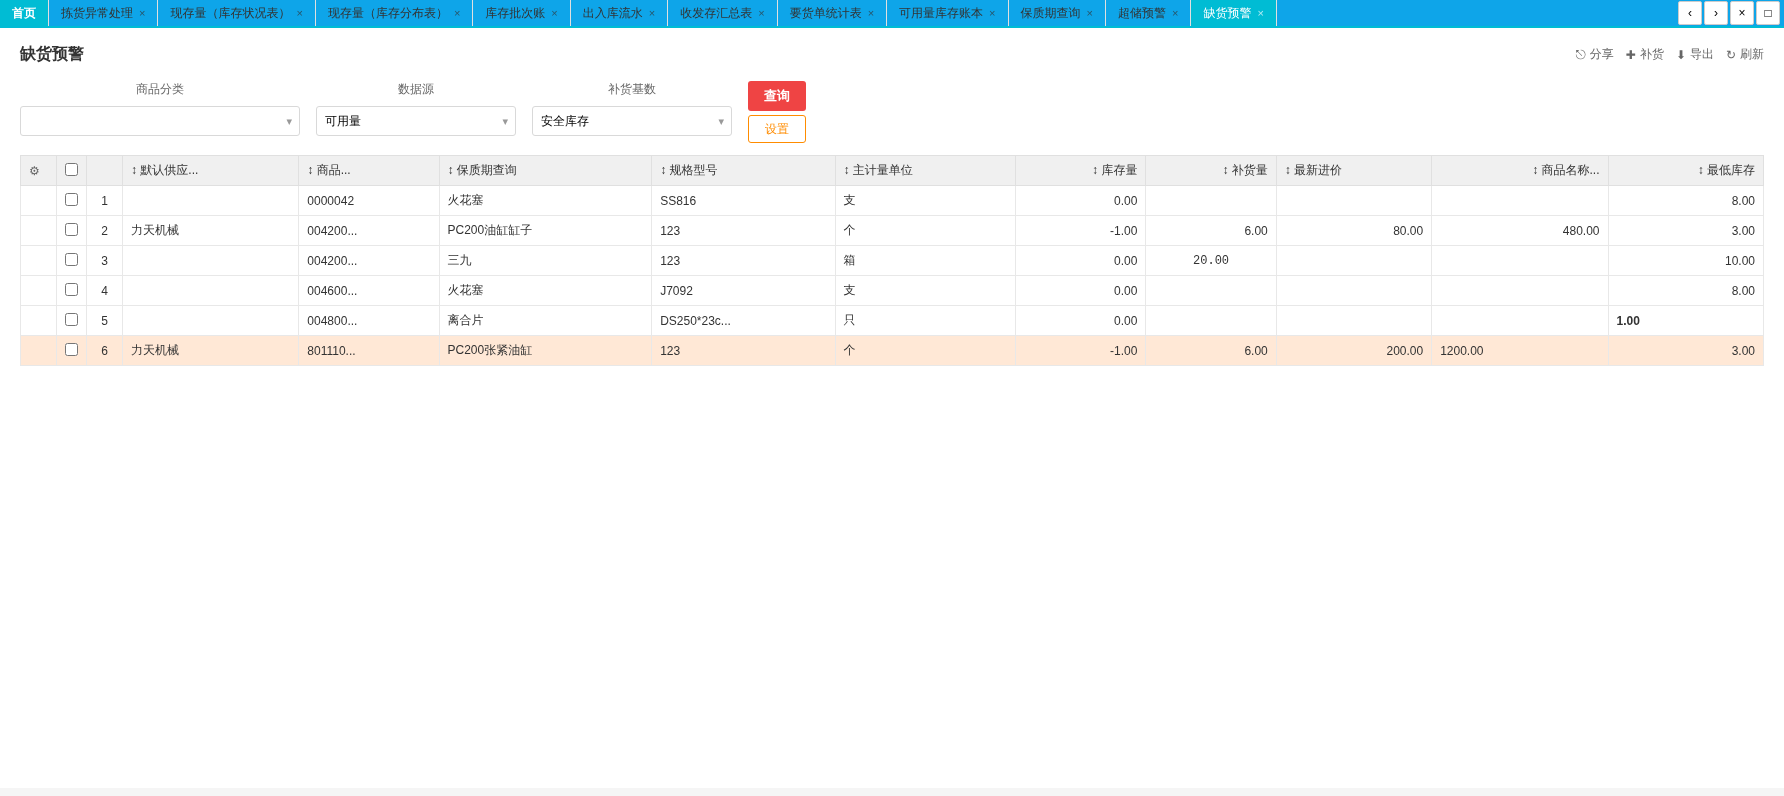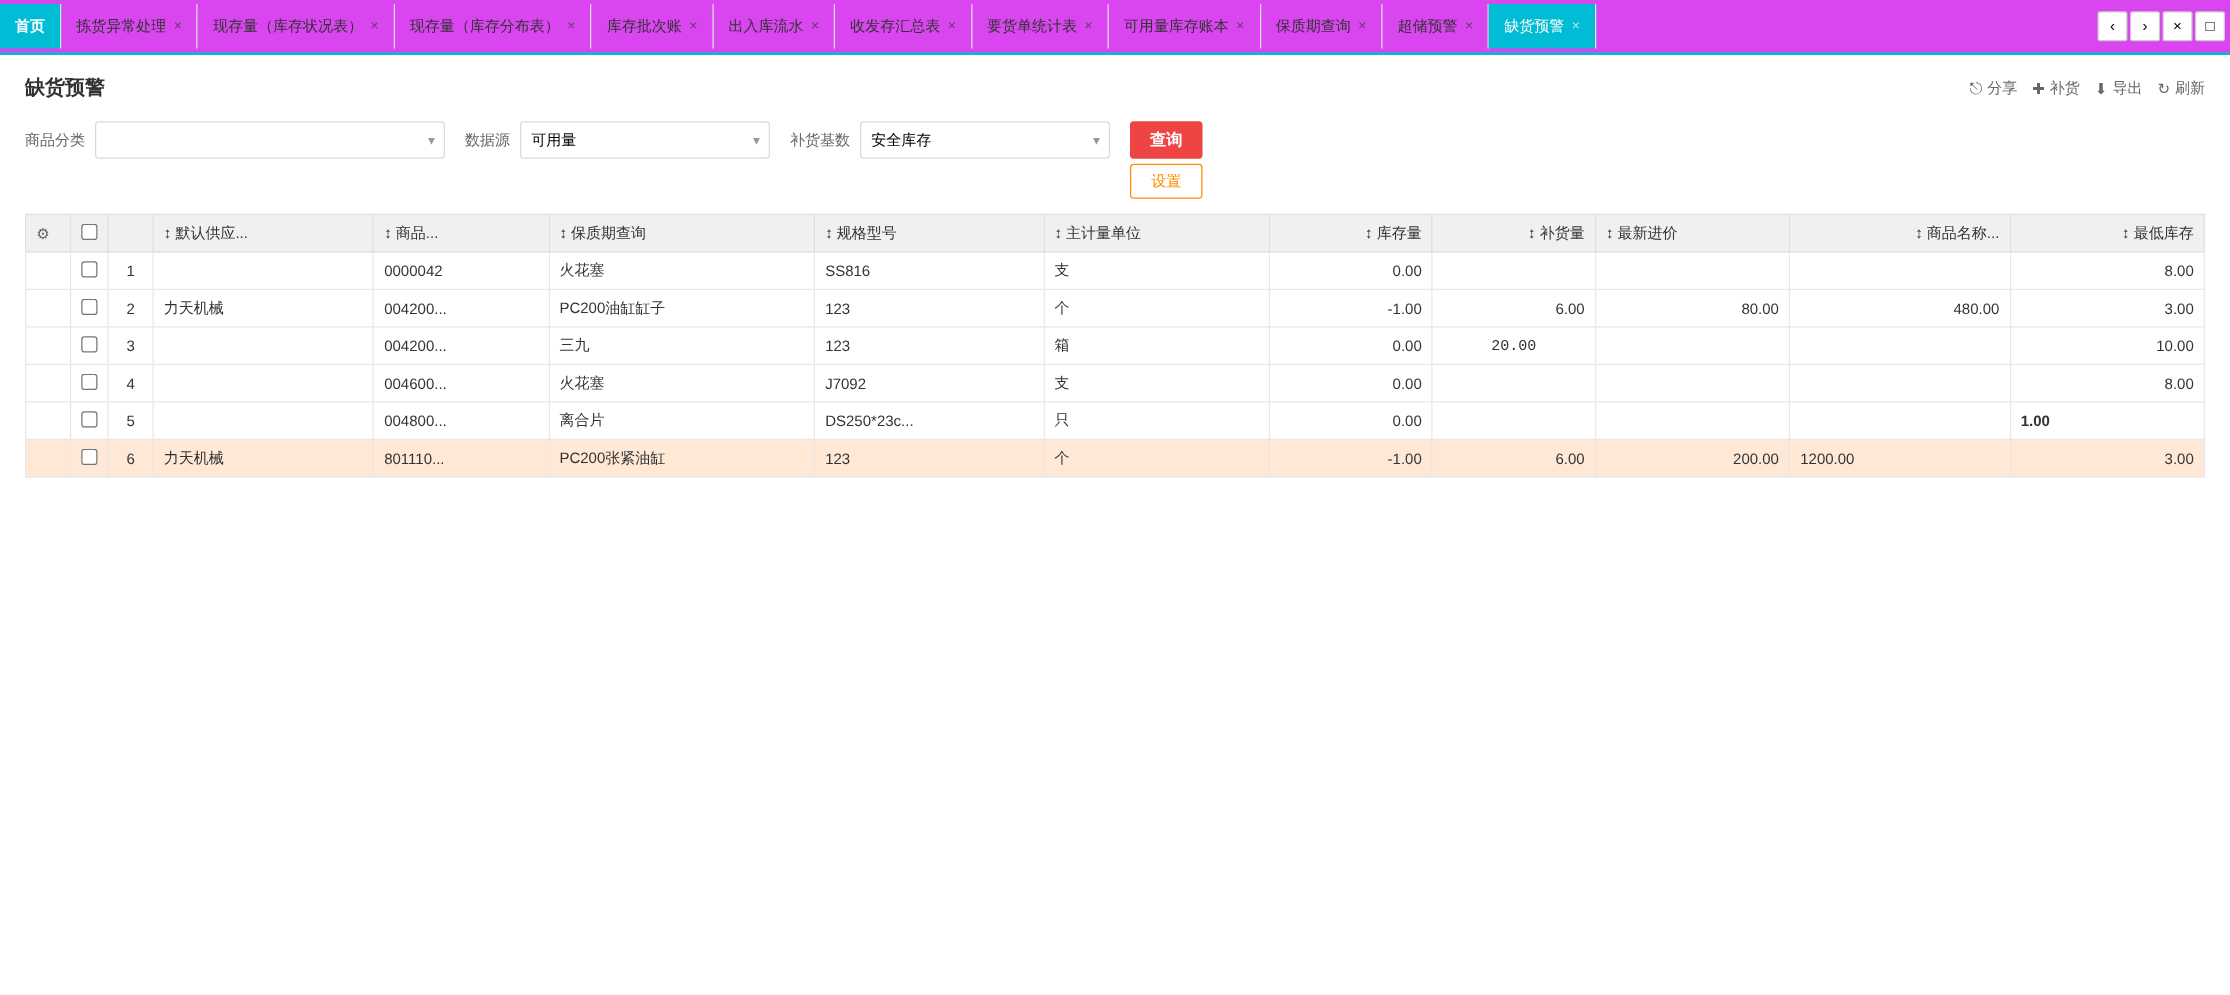--- a/index.html
+++ b/index.html
@@ -2,23 +2,23 @@
 <html><head>
   <meta charset="utf-8">
   <style>
     * { margin: 0; padding: 0; box-sizing: border-box; }
     body { font-family: 'Microsoft YaHei', sans-serif; font-size: 13px; background: #f5f5f5; color: #333; }
 
     
     .top-nav {
       display: flex;
       align-items: center;
-      background: #d946ef;
+      background: #0ea5e9;
       border-bottom: 2px solid #00bcd4;
-      height: 44px;
+      height: 28px;
       overflow: hidden;
     }
     .nav-tab {
       display: flex;
       align-items: center;
       padding: 0 12px;
       height: 36px;
       white-space: nowrap;
       cursor: pointer;
       font-size: 12px;
@@ -93,20 +93,21 @@
       font-size: 12px;
       color: #666;
       cursor: pointer;
       background: none;
       border: none;
     }
     .filter-group {
       display: flex;
       align-items: center;
       gap: 8px;
+      flex-direction: column;
     }
     .filter-label {
       font-size: 12px;
       color: #666;
       white-space: nowrap;
     }
     .filter-select-wrapper {
       position: relative;
       display: inline-flex;
       align-items: center;

